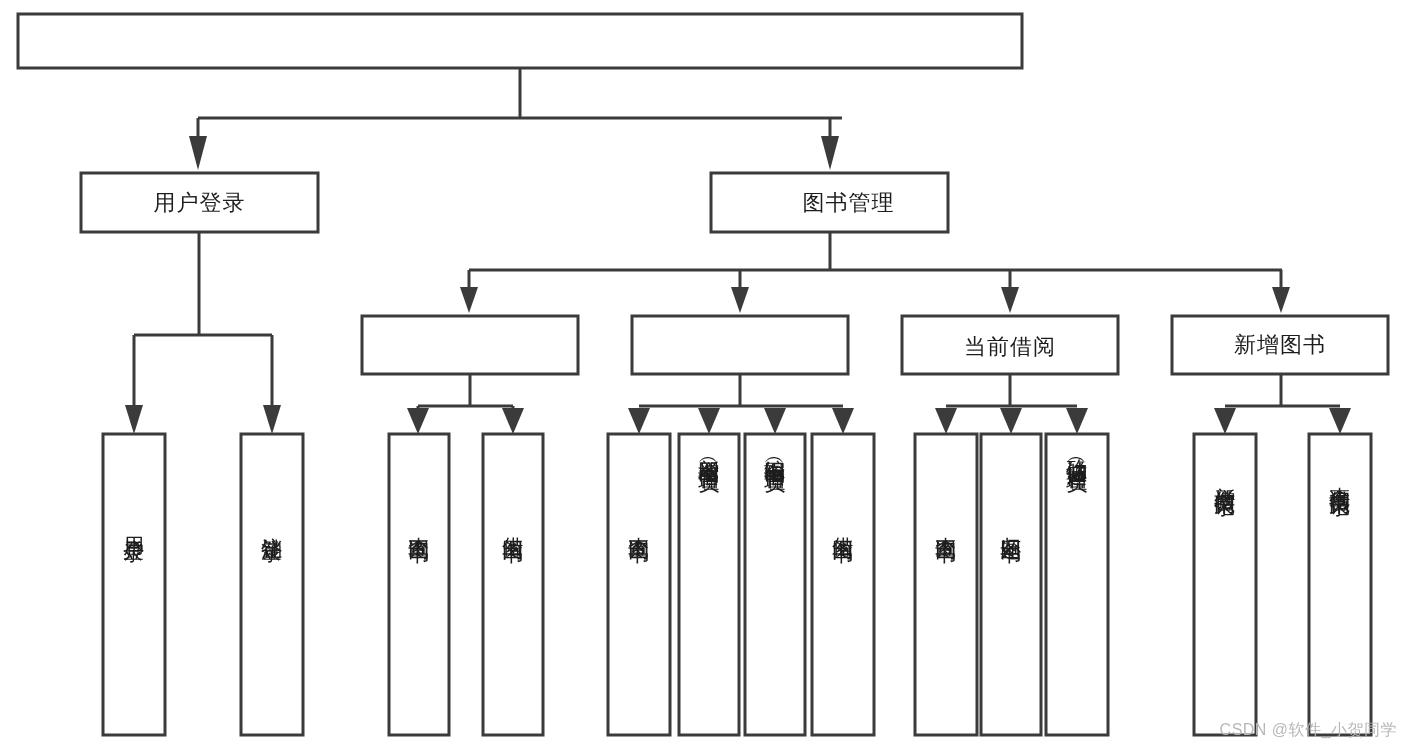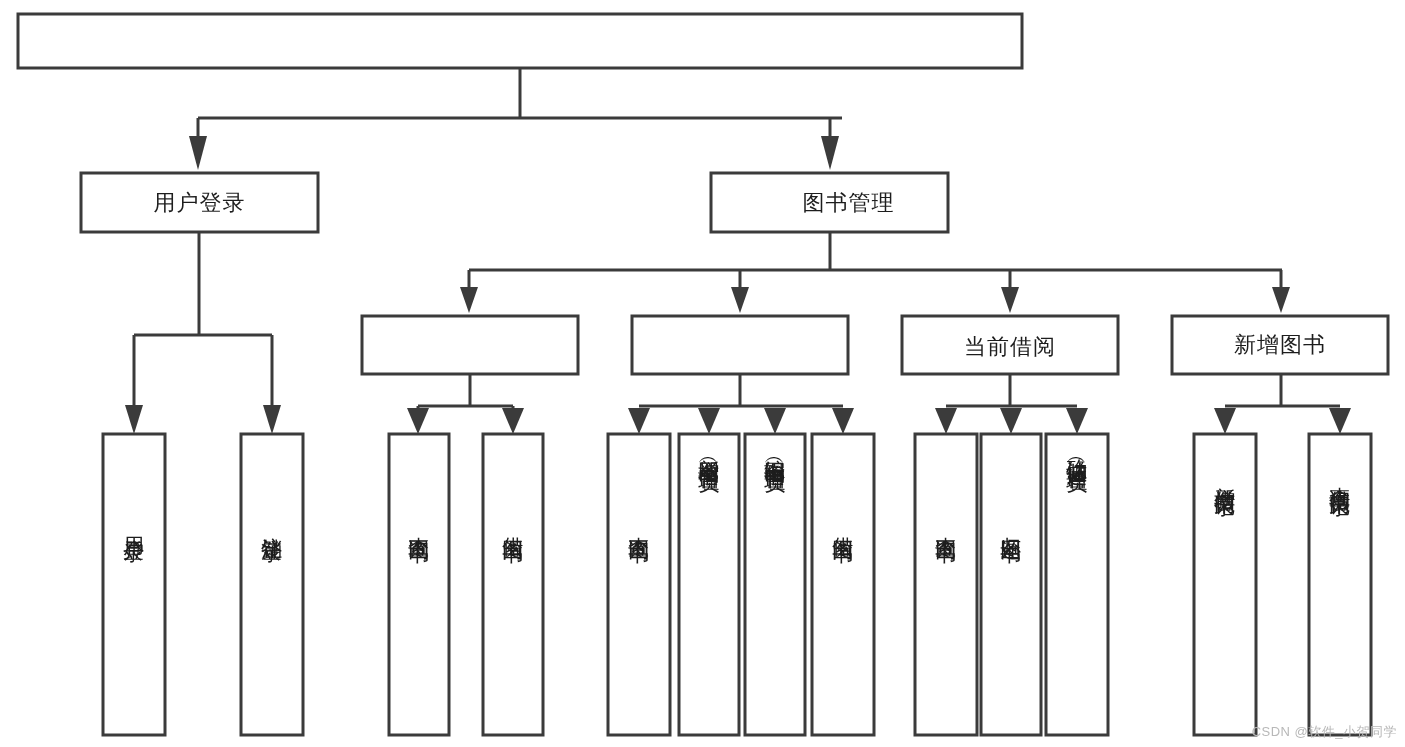--- a/index.html
+++ b/index.html
@@ -67,21 +67,21 @@
     font-family: "Liberation Sans", "DejaVu Sans", sans-serif;
     font-size: 22px;
     color: #1d1d1d;
     letter-spacing: 1px;
   }
   .watermark {
     position: absolute;
     right: 8px;
     bottom: 6px;
     font-family: "Liberation Sans", "DejaVu Sans", sans-serif;
-    font-size: 13px;
+    font-size: 16px;
     color: #b8b8b8;
     letter-spacing: 0.5px;
     white-space: nowrap;
   }
 </style>
 </head>
 <body>
 
 <div id="diagram-root">
 

